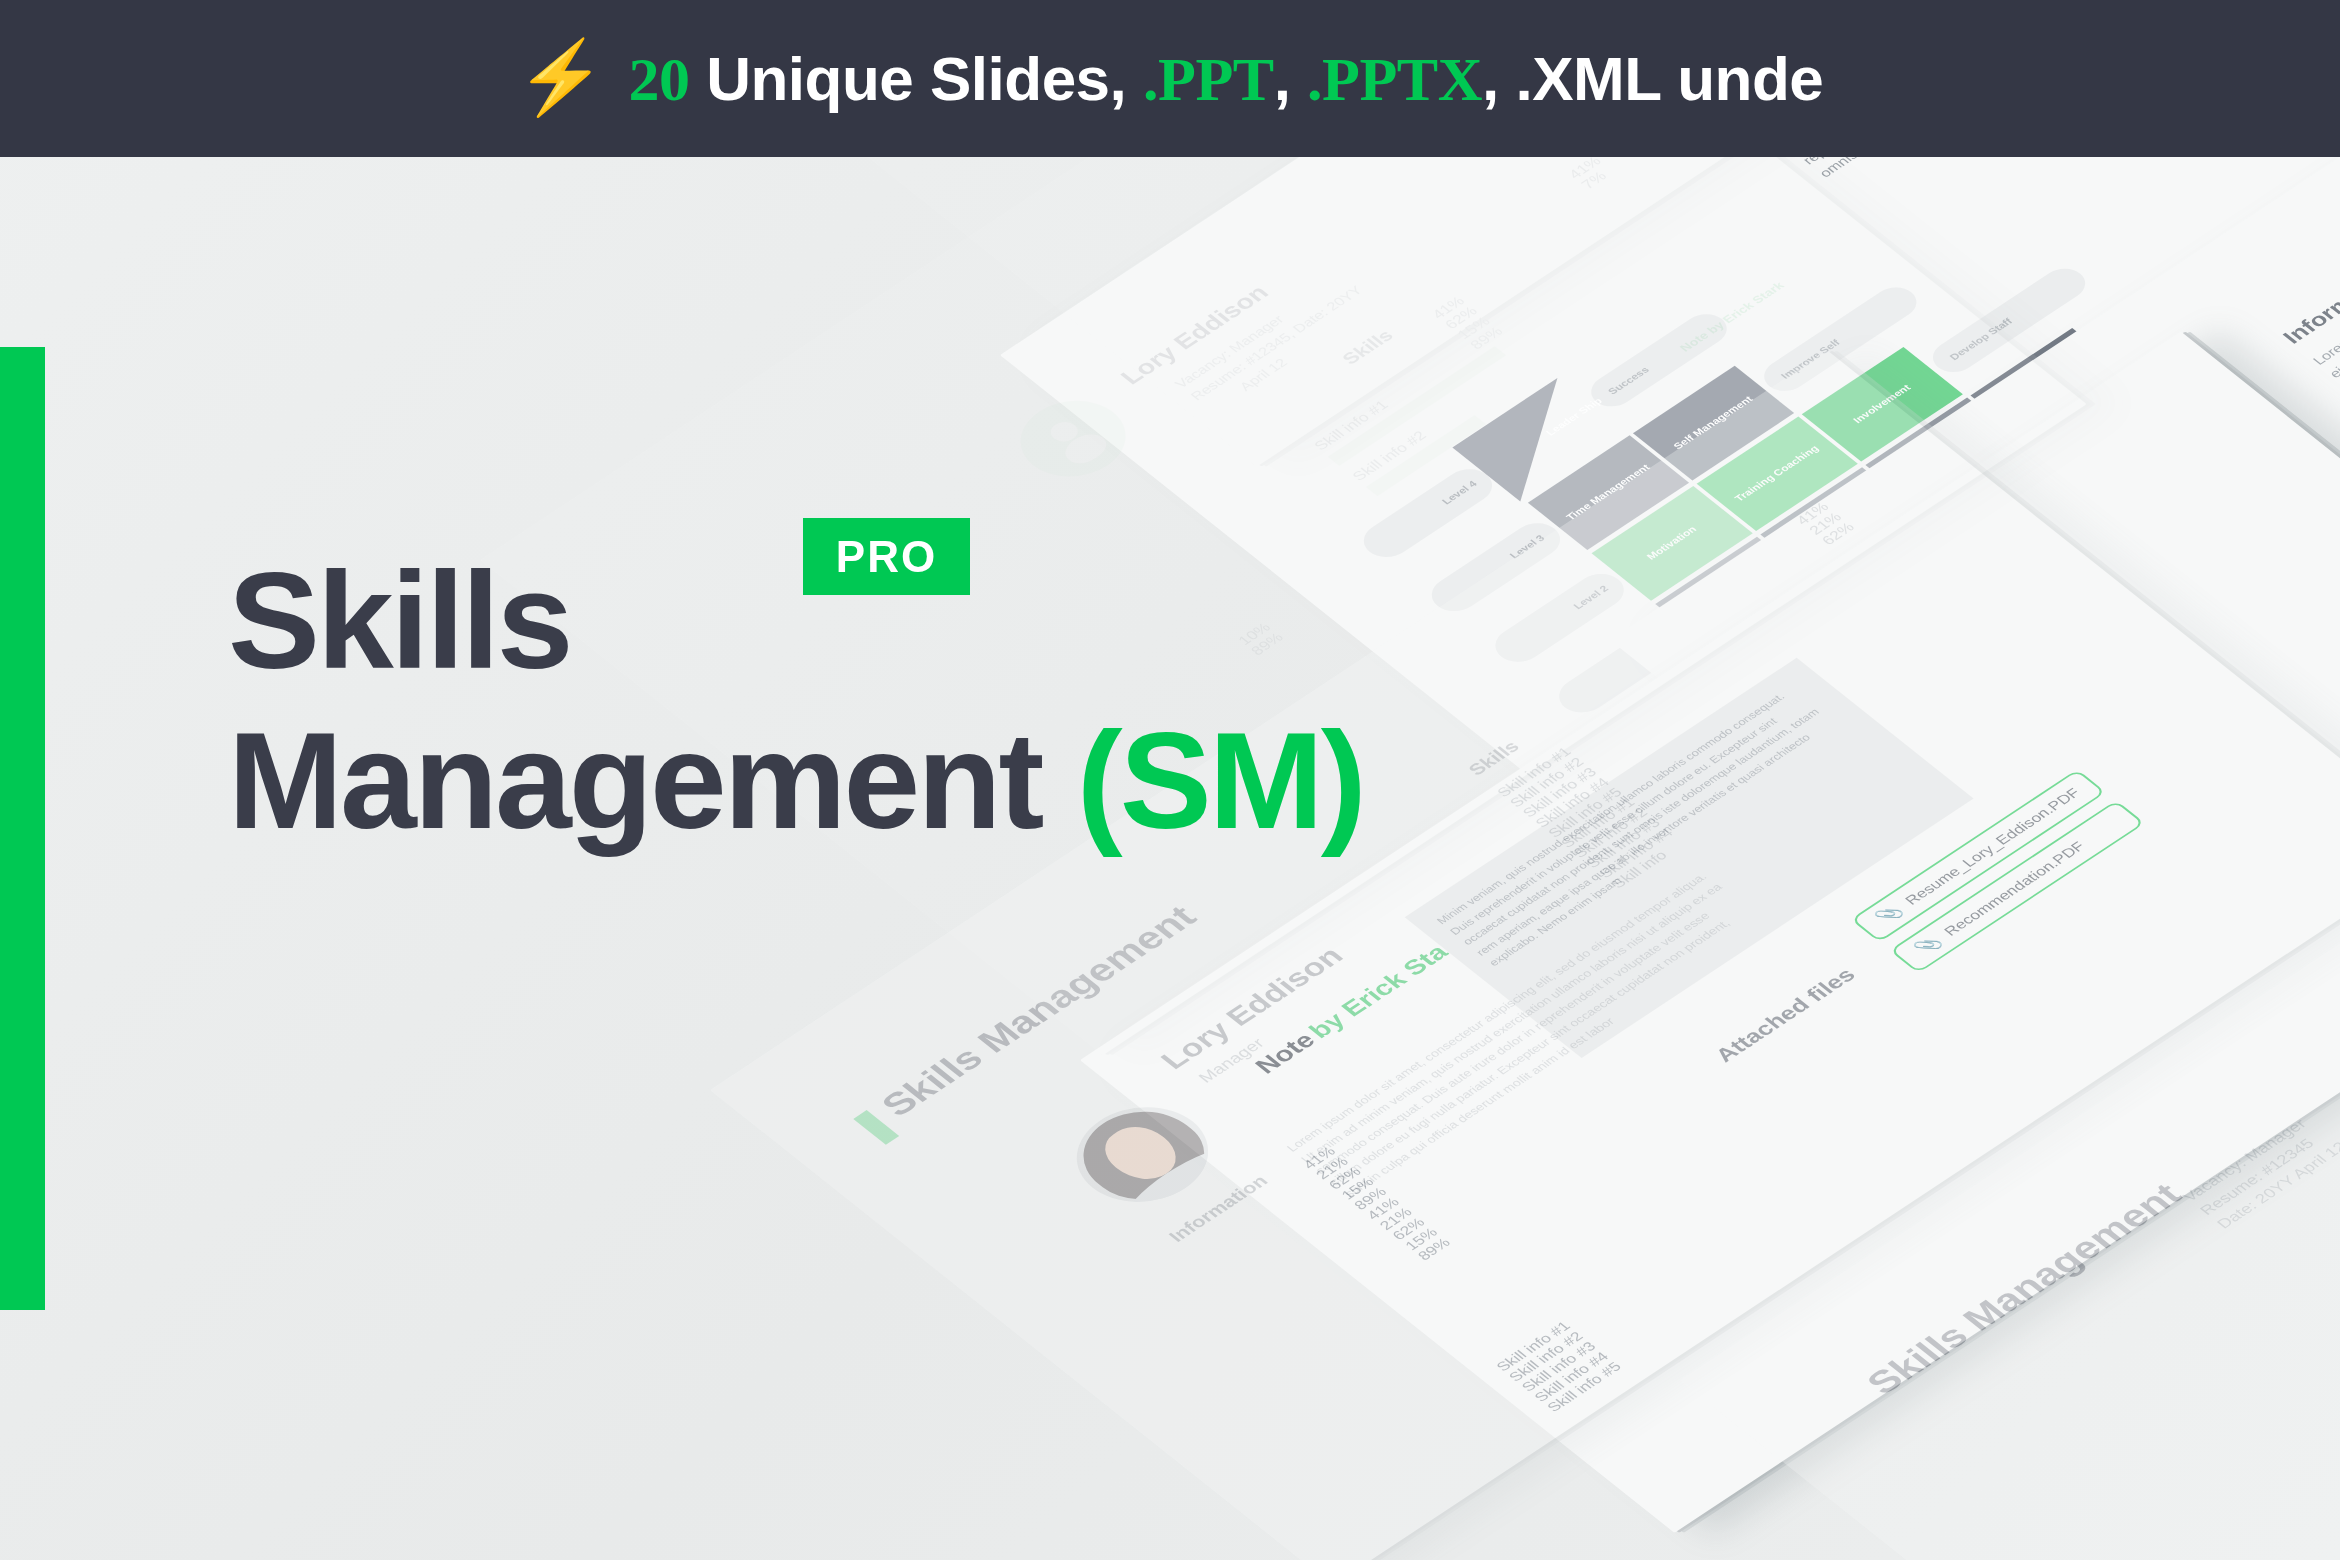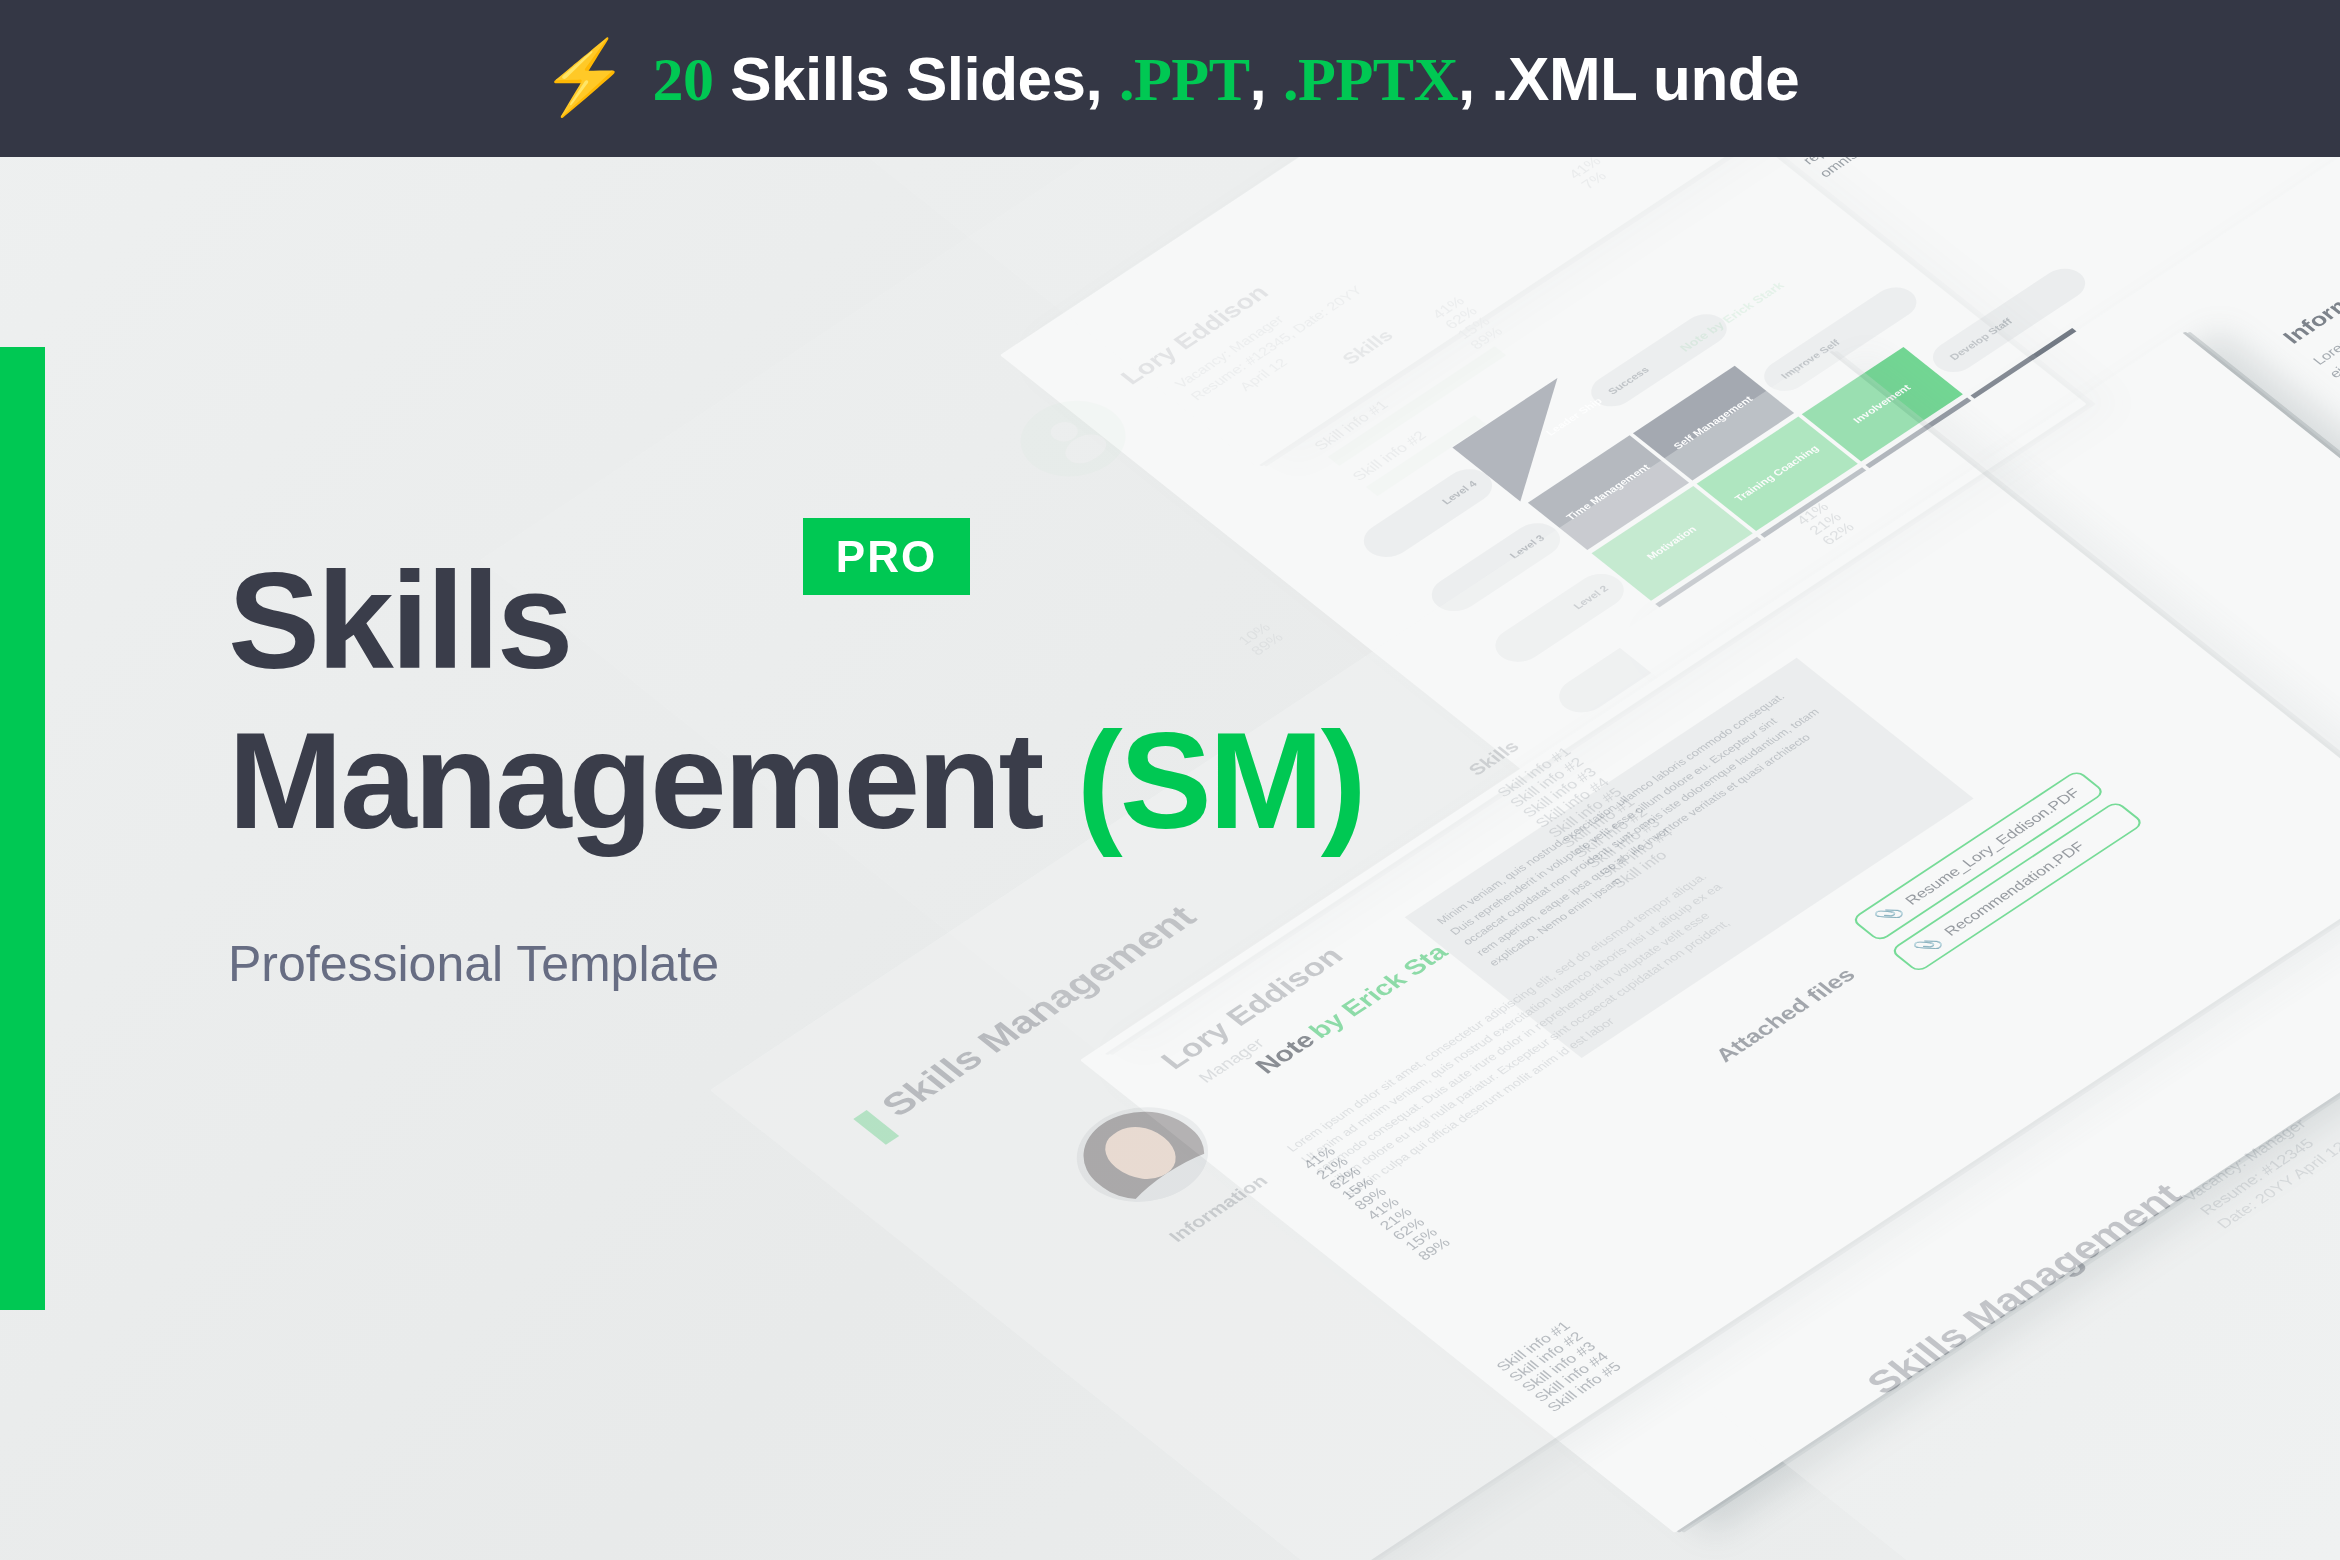--- a/index.html
+++ b/index.html
@@ -300,30 +300,29 @@
     <div class="tiny" style="position:absolute; left:480px; top:164px; font-size:17px;">Resume: #12345</div>
     <div class="tiny" style="position:absolute; left:480px; top:188px; font-size:17px;">Date: 20YY April 12</div>
 
   </div>
 
 </div>
 
 <div class="banner">
   <div class="banner-inner">
     <span class="bolt">⚡</span>
-    <span class="banner-text"><span class="g">20</span><span> Skills Slides, </span><span class="g">.PPT</span><span>, </span><span class="g">.PPTX</span><span>, </span><span>.XML unde</span></span>
+    <span class="banner-text"><span class="g">20</span><span> Unique Slides, </span><span class="g">.PPT</span><span>, </span><span class="g">.PPTX</span><span>, </span><span>.XML unde</span></span>
   </div>
 </div>
 
 <div class="green-bar"></div>
 
 <div class="hero">
   <div class="pro-badge">
     <span>PRO</span>
   </div>
   <h1>
     <span>Skills</span><br>
     <span>Management </span><span class="sm-green">(SM)</span>
   </h1>
   <div class="tagline">
-    <div>Professional Template</div>
   </div>
 </div>
 
 </body></html>

